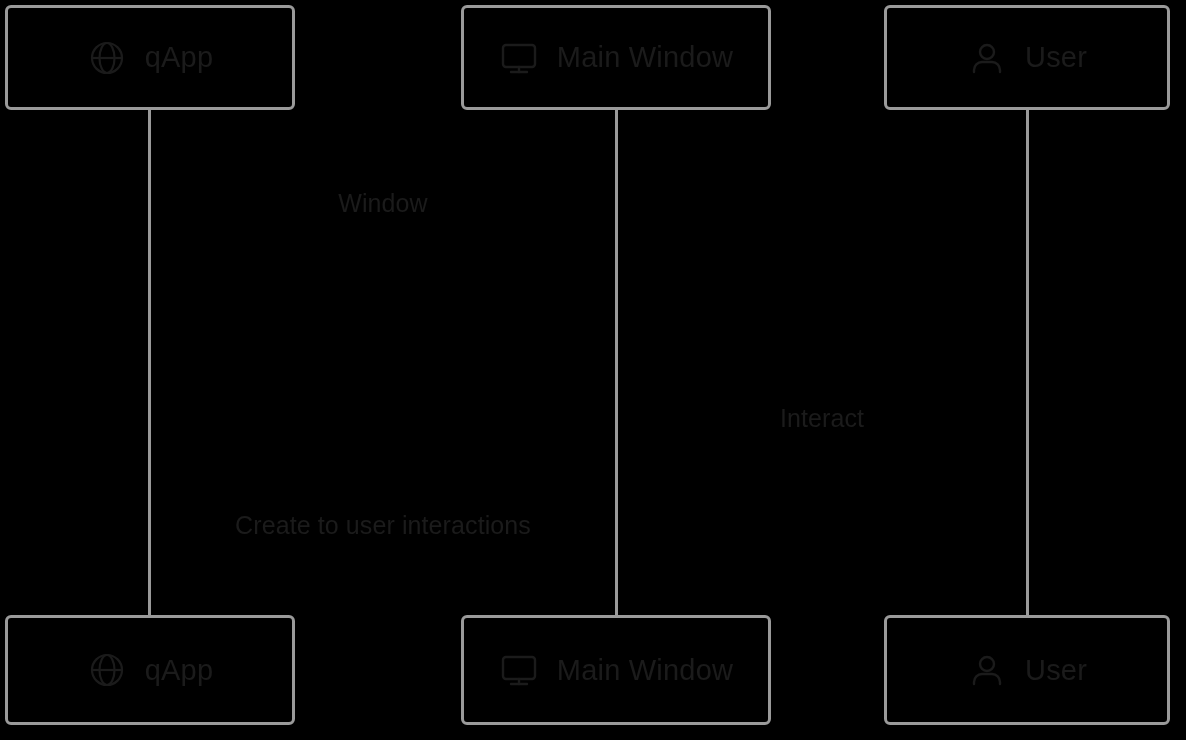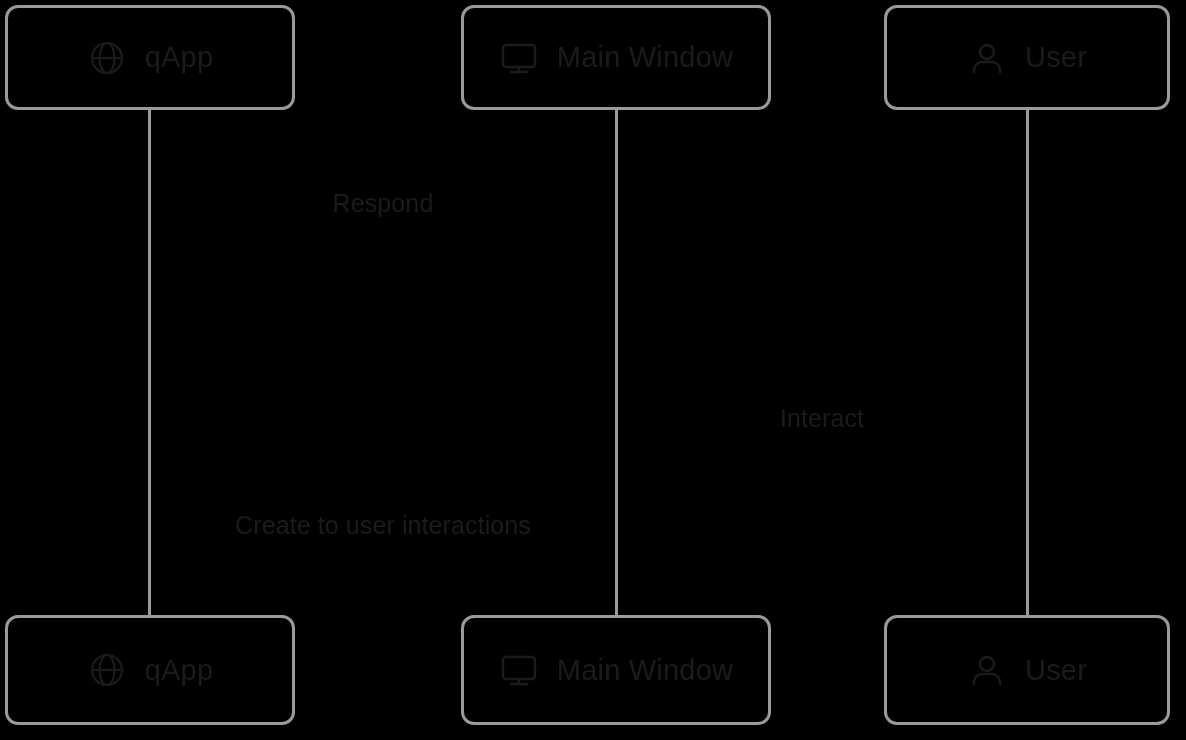--- a/index.html
+++ b/index.html
@@ -24,21 +24,21 @@
   }
   .lifeline {
     position: absolute;
     width: 3px;
     background: #9a9a9a;
   }
   .participant-box {
     position: absolute;
     box-sizing: border-box;
     border: 3px solid #9a9a9a;
-    border-radius: 13px;
+    border-radius: 6px;
     background: #000000;
     display: flex;
     align-items: center;
     justify-content: center;
     gap: 18px;
   }
   .participant-icon {
     display: block;
     width: 40px;
     height: 40px;
@@ -133,17 +133,17 @@
   <div class="participant-box" style="left:884px; top:615px; width:286px; height:110px;">
     <span class="participant-icon">
       <svg viewBox="0 0 40 40" fill="none" stroke="#1b1b1b" stroke-width="2.4" stroke-linecap="round" stroke-linejoin="round">
         <circle cx="20" cy="14" r="7"></circle>
         <path d="M7 34 v-2 a8 8 0 0 1 8 -8 h10 a8 8 0 0 1 8 8 v2"></path>
       </svg>
     </span>
     <span class="participant-label">User</span>
   </div>
 
-  <div class="message-label" style="left:383px; top:203px;">Respond</div>
+  <div class="message-label" style="left:383px; top:203px;">Window</div>
   <div class="message-label" style="left:822px; top:418px;">Interact</div>
   <div class="message-label" style="left:383px; top:525px;">Create to user interactions</div>
 
 </div>
 
 </body></html>

